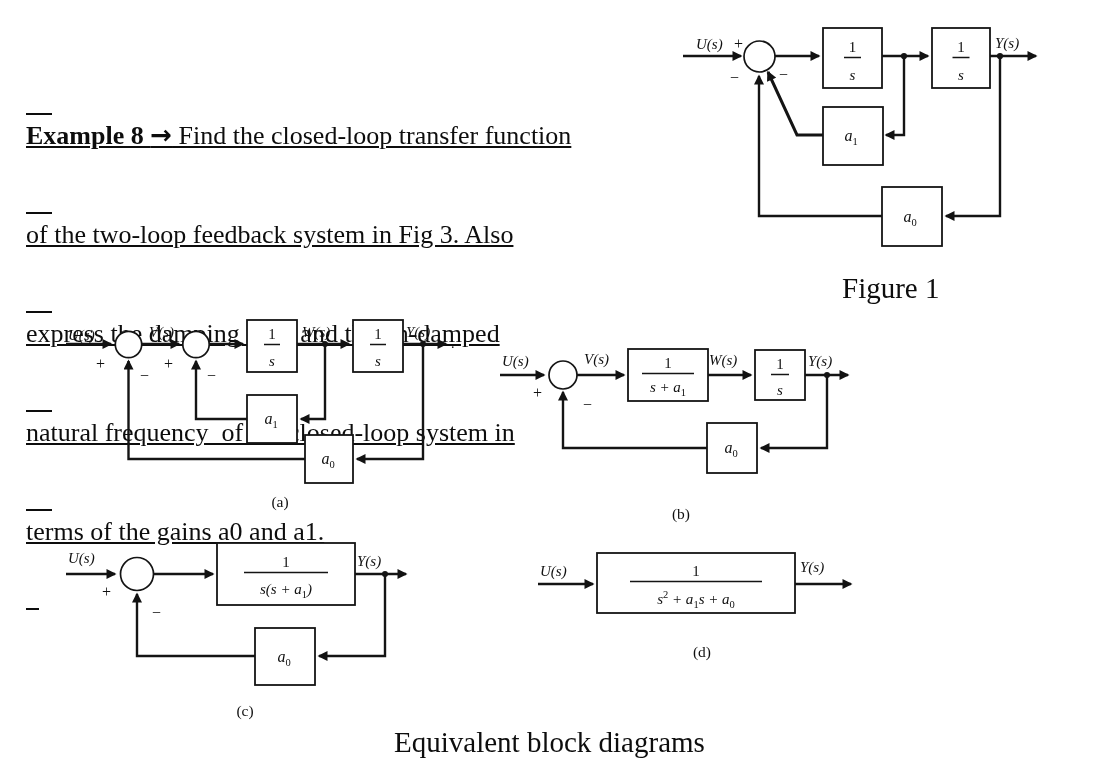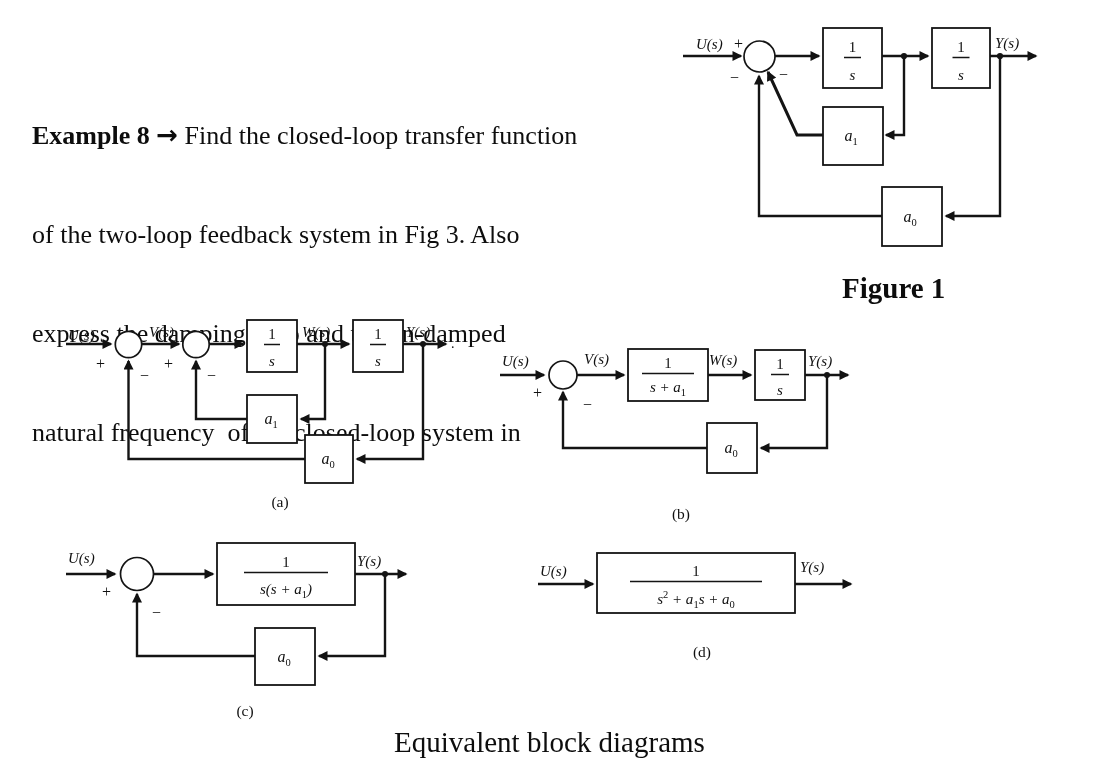--- a/index.html
+++ b/index.html
@@ -2,26 +2,26 @@
 <html><head>
 <meta charset="utf-8">
 <style>
   * { margin:0; padding:0; box-sizing:border-box; }
   html,body { background:#ffffff; }
   .page {
     position:relative; width:1102px; height:772px; background:#ffffff;
     font-family:"Liberation Serif","DejaVu Serif",serif; color:#0d0d0d; overflow:hidden;
   }
   .problem {
-    position:absolute; left:32px; top:53px; width:652px;
-    font-size:26px; line-height:33px; white-space:pre-wrap;
+    position:absolute; left:26px; top:53px; width:652px;
+    font-size:26px; line-height:33px; white-space:pre-wrap;text-decoration:underline;
   }
   .problem b { font-weight:bold; }
   .arrow-glyph { font-family:"DejaVu Sans",sans-serif; font-weight:bold; }
-  .caption-fig1 { position:absolute; left:842px; top:272px; font-size:29px;font-weight:bold; }
+  .caption-fig1 { position:absolute; left:842px; top:272px; font-size:29px; }
   .caption-bottom { position:absolute; left:371px; top:726px; font-size:29px;margin-left:23px; }
   svg.overlay { position:absolute; left:0; top:0; }
   .wire { stroke:#141414; stroke-width:2.4; fill:none; }
   .thick { stroke-width:3; }
   .sum { stroke:#141414; stroke-width:1.7; fill:#ffffff; }
   .blk { stroke:#141414; stroke-width:1.8; fill:#ffffff; }
   .dot { fill:#141414; stroke:none; }
   .fbar { stroke:#141414; stroke-width:1.5; }
   svg text { font-family:"Liberation Serif","DejaVu Serif",serif; font-size:14.5px; fill:#101010; white-space:pre; }
   .sig  { font-style:italic; font-size:15px; }
@@ -37,20 +37,21 @@
 </head>
 <body>
 
 <div class="page">
 
   <div class="problem">
     <div><b>Example 8 </b><b class="arrow-glyph">→</b><span> Find the closed-loop transfer function</span></div>
     <div>of the two-loop feedback system in Fig 3. Also</div>
     <div>express the damping ratio and the un-damped</div>
     <div>natural frequency  of the closed-loop system in</div>
+    <div>terms of the gains a0 and a1.</div>
   </div>
 
   <div class="caption-fig1">Figure 1</div>
   <div class="caption-bottom">Equivalent block diagrams</div>
 
   <svg class="overlay" width="1102" height="772" viewBox="0 0 1102 772">
     <defs>
       <marker id="arr" viewBox="0 0 10 10" refX="8.5" refY="5" markerWidth="11" markerHeight="10" markerUnits="userSpaceOnUse" orient="auto">
         <path d="M0,0 L10,5 L0,10 z" fill="#121212"></path>
       </marker>

